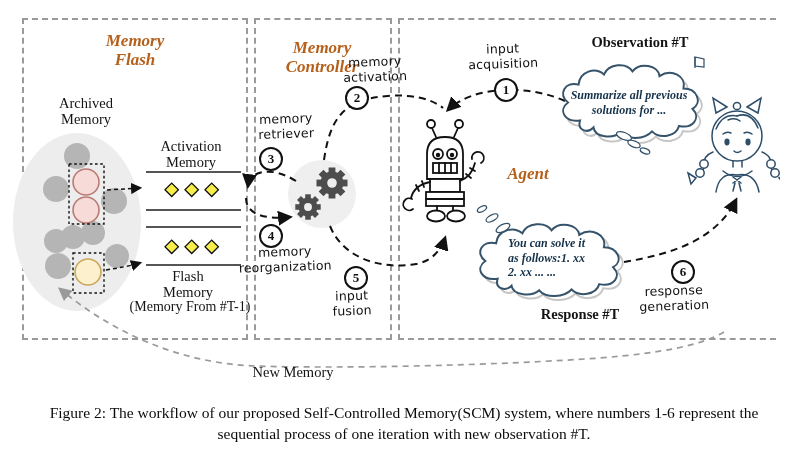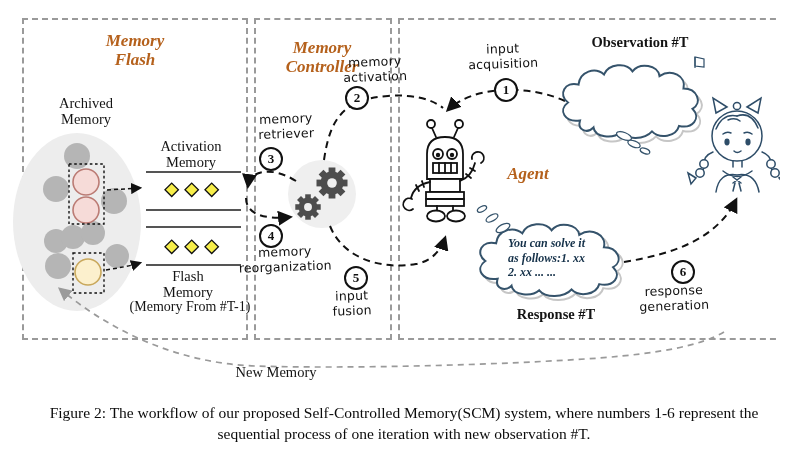--- a/index.html
+++ b/index.html
@@ -272,26 +272,30 @@
 
   <div class="badge" style="left:671px;top:260px;">
       <span>6</span>
     </div>
   <div class="abs txt hand" style="left:674px;top:284px;">
     <div>response</div>
       <div>generation</div>
   </div>
 
   <div class="abs txt ctr seriflab" style="left:640px;top:34px;font-weight:bold;"><span>Observation #T</span></div>
+  <div class="abs txt ctr cloudtxt" style="left:629px;top:88px;">
+    <div>Summarize all previous</div>
+    <div>solutions for ...</div>
+  </div>
 
   <div class="abs txt cloudtxt" style="left:508px;top:236px;">
     <div>You can solve it</div>
     <div>as follows:1. xx</div>
     <div>2. xx ... ...</div>
   </div>
-  <div class="abs txt ctr seriflab" style="left:556px;top:306px;font-weight:bold;"><span>Response #T</span></div>
-
-  <div class="abs txt ctr seriflab" style="left:276px;top:364px;"><span>New Memory</span></div>
+  <div class="abs txt ctr seriflab" style="left:580px;top:306px;font-weight:bold;"><span>Response #T</span></div>
+
+  <div class="abs txt ctr seriflab" style="left:293px;top:364px;"><span>New Memory</span></div>
 
   <div class="abs caption" style="left:16px;top:402px;width:776px;"><span>Figure 2: The workflow of our proposed Self-Controlled Memory(SCM) system, where numbers 1-6 represent the</span></div>
   <div class="abs caption" style="left:16px;top:423px;width:776px;"><span>sequential process of one iteration with new observation #T.</span></div>
 
 </div>
 
 </body></html>

